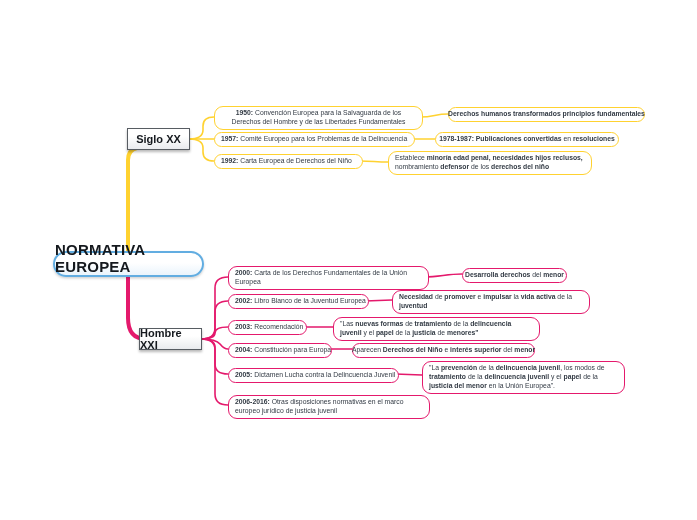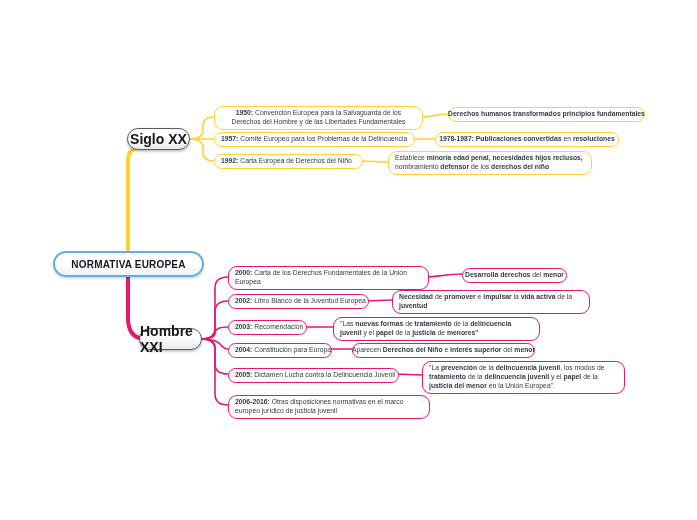--- a/index.html
+++ b/index.html
@@ -26,29 +26,29 @@
   .yellow{border-color:var(--yellow,#FFD230);}
   .pink{border-color:var(--pink,#E4196C);}
   .center{justify-content:center;text-align:center;}
   .nowrap{white-space:nowrap;}
 
   .node{
     position:absolute;box-sizing:border-box;
     display:flex;align-items:center;justify-content:center;
     font-weight:bold;color:#14181d;
     background:linear-gradient(180deg,#ffffff 35%,#e9ebee 100%);
-    border:1.8px solid var(--gray,#575C62);border-radius:11px;
+    border:1.8px solid var(--gray,#575C62);border-radius:0;
     box-shadow:0 1.5px 2.5px rgba(0,0,0,.28);
-    font-size:14px;
+    font-size:11px;
   }
   .node-root{
     border:2px solid var(--blue,#62ADE1);border-radius:13px;
     background:linear-gradient(180deg,#ffffff 45%,#eaf4fc 100%);
     box-shadow:0 1.5px 2.5px rgba(0,0,0,.18);
-    font-size:10px;letter-spacing:.2px;
+    font-size:15px;letter-spacing:.2px;align-items:flex-end;
   }
 </style>
 </head>
 <body>
 
 <div class="canvas">
 
   <svg class="wires" viewBox="0 0 697 520">
     <g>
       <path class="stroke-y trunk" d="M 128 252 L 128 160 Q 128 150 137 148"></path>

